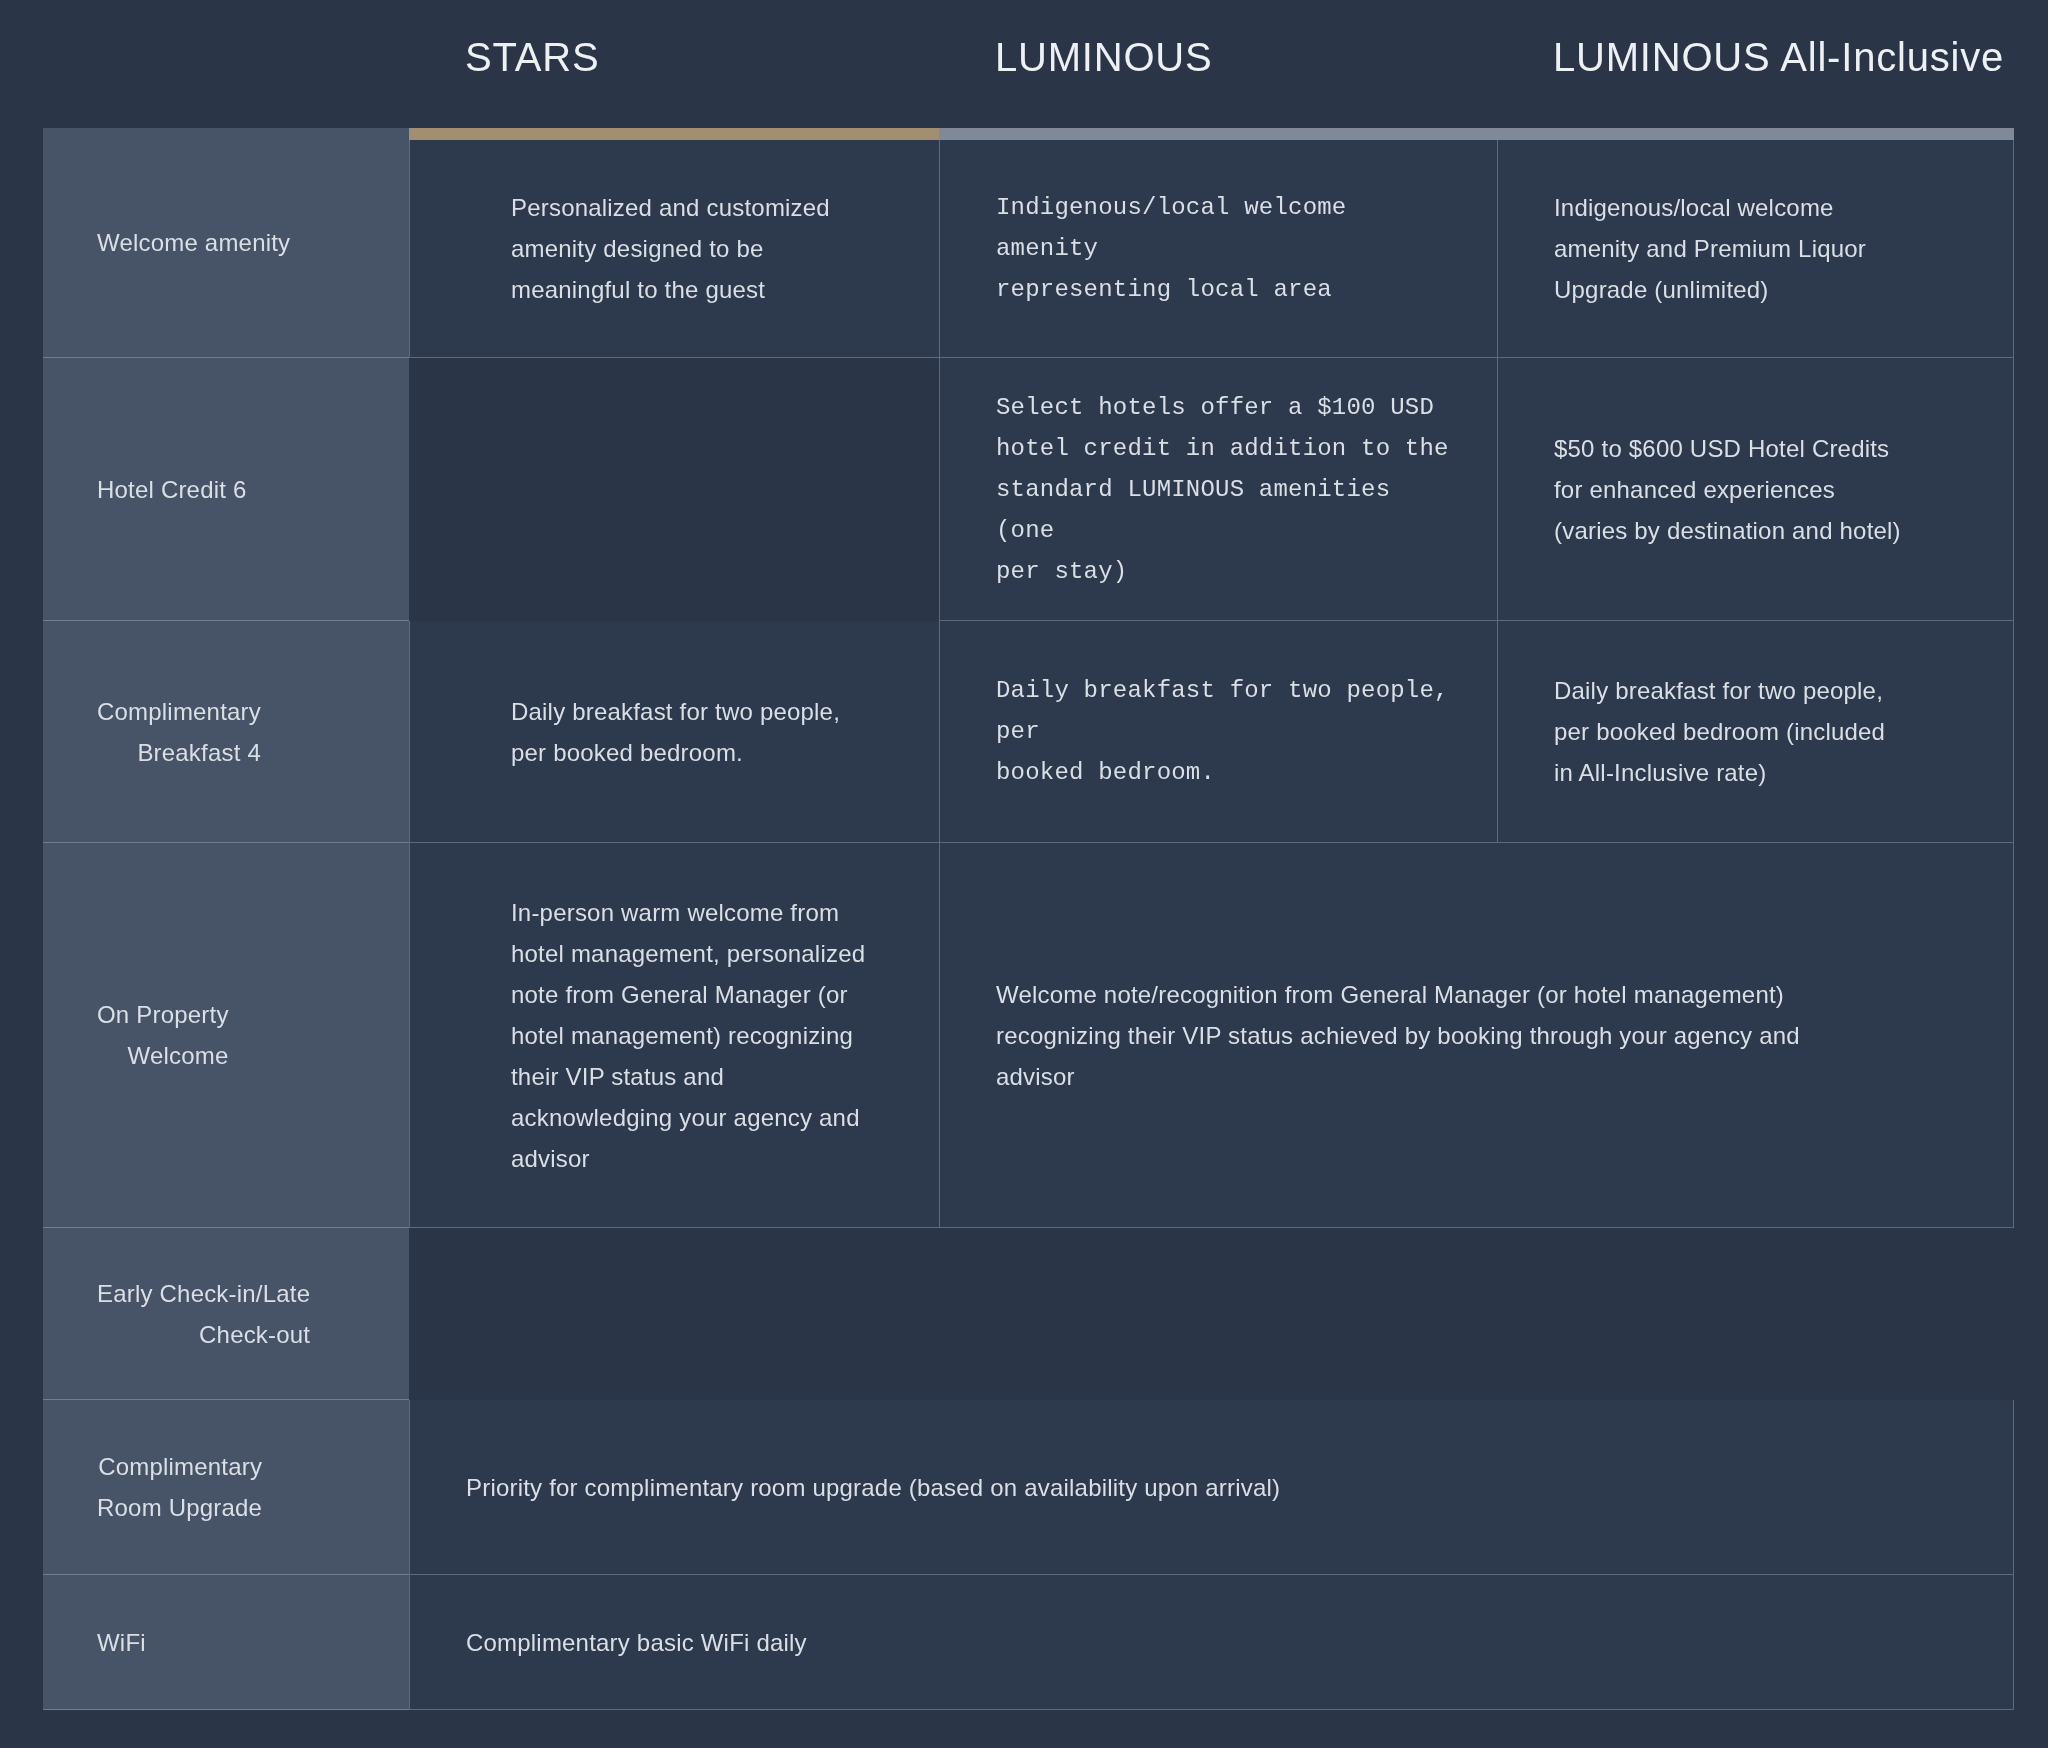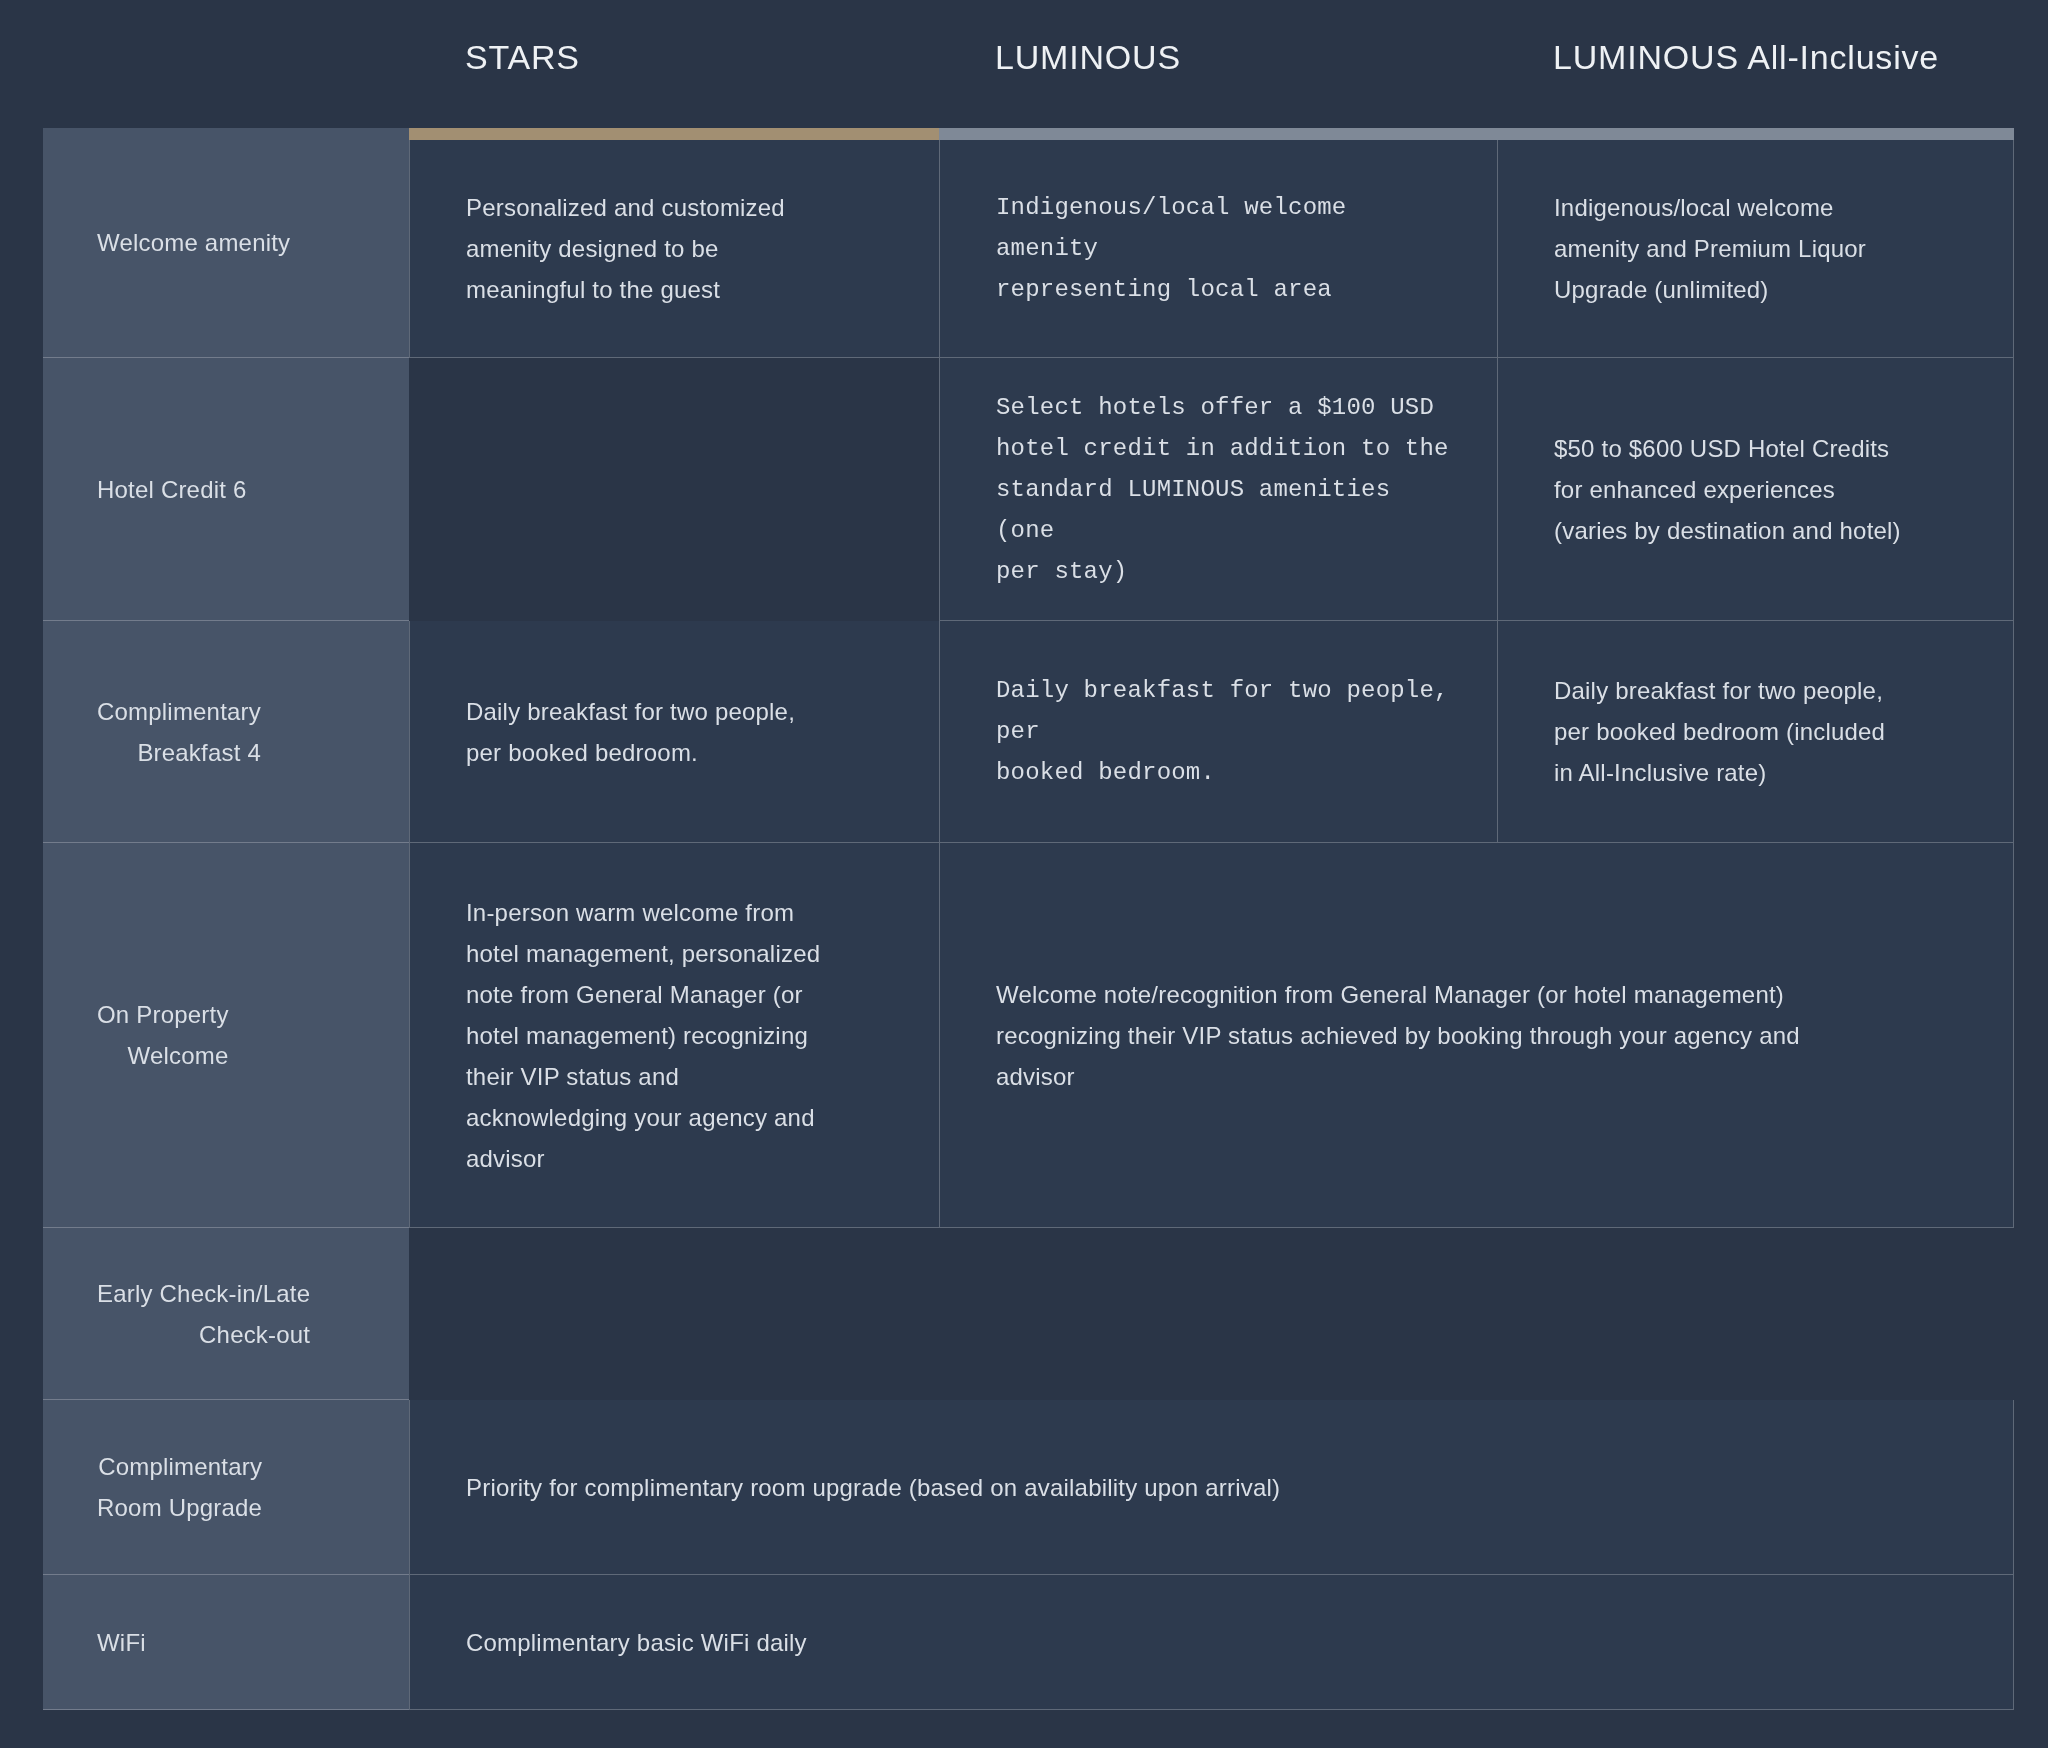--- a/index.html
+++ b/index.html
@@ -23,21 +23,21 @@
   }
   .grid{
     position:absolute;left:43px;top:0;
     display:grid;
     grid-template-columns:366px 530px 558px 517px;
     grid-template-rows:128px 12px 218px 263px 222px 385px 172px 175px 135px;
   }
   .hdr{
     display:flex;align-items:center;
     padding:0 0 14px 56px;
-    font-size:34px;letter-spacing:0.8px;
+    font-size:40px;letter-spacing:0.8px;
     color:var(--header-text);
     white-space:nowrap;
   }
   .bar{height:12px;}
   .bar-gold{grid-row:2;grid-column:2;background:var(--stars-accent);}
   .bar-gray{grid-row:2;grid-column:3 / span 2;background:var(--luminous-accent);}
   .lbl{
     grid-column:1;
     background:var(--label-bg);
     display:flex;align-items:center;
@@ -50,21 +50,21 @@
     display:flex;align-items:center;
     padding:0 40px 0 56px;
     border-bottom:1px solid var(--border);
     border-left:1px solid var(--border);
   }
   .cell.last{border-right:1px solid var(--border);}
   .txt{
     font-size:24px;line-height:41px;letter-spacing:0.2px;
     white-space:pre-line;
   }
-  .w-stars{max-width:432px;}
+  .w-stars{max-width:432px;margin-left:45px;}
   .w-lum{max-width:462px;font-family:Liberation Mono, monospace;}
   .w-ai{max-width:440px;}
   .w-wide{max-width:980px;}
   
   .r3{grid-row:3}.r4{grid-row:4}.r5{grid-row:5}.r6{grid-row:6}.r7{grid-row:7}.r8{grid-row:8}.r9{grid-row:9}
   .c2{grid-column:2}.c3{grid-column:3}.c4{grid-column:4}
   .c34{grid-column:3 / span 2}
   .c234{grid-column:2 / span 3}
   .lbl.first{grid-row:2 / span 2;}
 </style>

